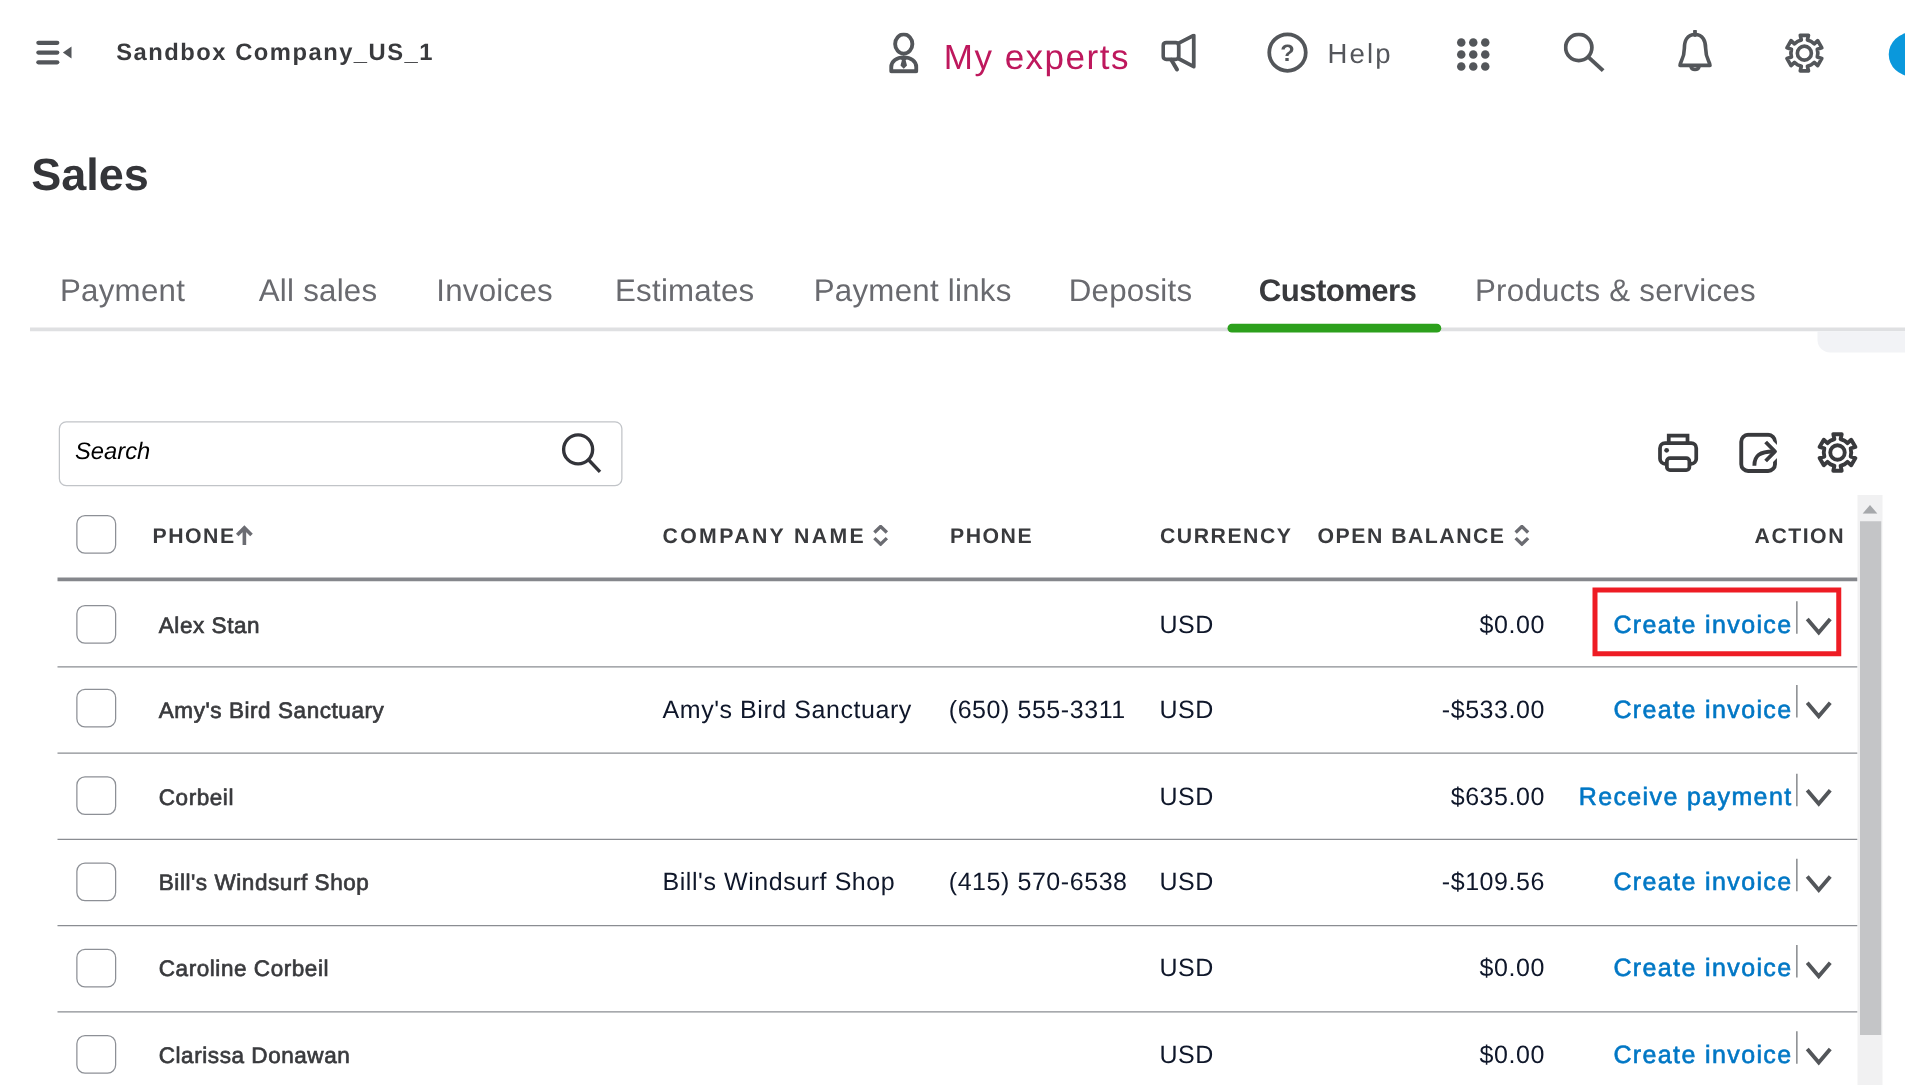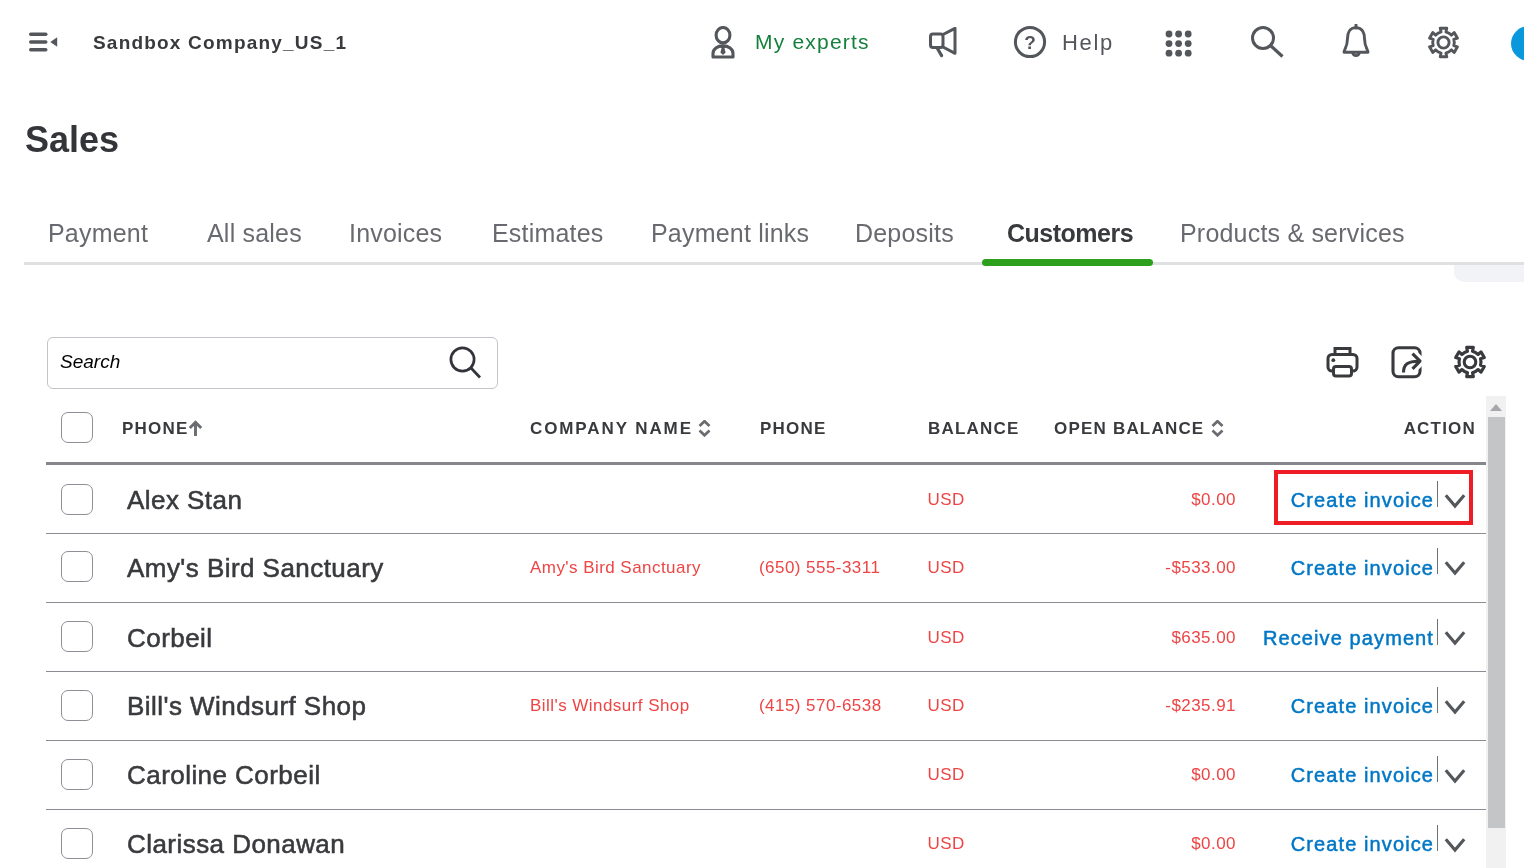--- a/index.html
+++ b/index.html
@@ -1,37 +1,37 @@
 <!DOCTYPE html>
 <html><head><meta charset="utf-8"><title>Sales</title><style>
 *{margin:0;padding:0;box-sizing:border-box}
 html,body{width:1524px;height:868px;overflow:hidden;background:#fff;
  font-family:"Liberation Sans",sans-serif;position:relative}
 .a{position:absolute}
 .cb{position:absolute;left:61px;width:32.2px;height:31px;border:1.6px solid #8d9096;border-radius:7px;background:#fff}
 .sep{position:absolute;left:46px;width:1440px;height:1.2px;background:#8a8d92}
-.nm{font-weight:normal;-webkit-text-stroke:0.55px #393a3d;color:#393a3d;font-size:26px;letter-spacing:0.45px}
-.gy{color:#ef4444;font-size:17px;letter-spacing:0.45px}
+.nm{font-weight:normal;-webkit-text-stroke:0.55px #393a3d;color:#393a3d;font-size:18px;letter-spacing:0.45px}
+.gy{color:#0f172a;font-size:20px;letter-spacing:0.45px}
 .act{color:#0077c5;font-size:20px;font-weight:normal;-webkit-text-stroke:0.5px #0077c5;letter-spacing:1.1px}
 .hd{font-weight:bold;color:#393a3d;font-size:17px;letter-spacing:1.2px}
 .tab{position:absolute;top:219px;font-size:25px;color:#696a6f;letter-spacing:0.2px}
 </style></head><body>
 <svg class="a" style="left:28px;top:32px" width="30" height="21" viewBox="0 0 30 21">
 <rect x="1" y="0.5" width="18.5" height="3.4" rx="1.7" fill="#53565a"></rect>
 <rect x="1" y="8.3" width="18.5" height="3.4" rx="1.7" fill="#53565a"></rect>
 <rect x="1" y="16.1" width="18.5" height="3.4" rx="1.7" fill="#53565a"></rect>
 <path d="M29.2 5.2 L22.3 10 L29.2 14.8 Z" fill="#53565a"></path>
 </svg>
 <div class="a" style="left:93px;top:32px;font-size:19px;font-weight:bold;color:#393a3d;letter-spacing:1.2px">Sandbox Company_US_1</div>
 <svg class="a" style="left:711px;top:26px" width="24" height="33" viewBox="0 0 24 33">
 <ellipse cx="12" cy="9.2" rx="6.9" ry="7.7" fill="none" stroke="#53565a" stroke-width="3.1"></ellipse>
 <path d="M2 31 v-3.4 c0-4.8 4.4-7.7 10-7.7 s10 2.9 10 7.7 V31 Z" fill="none" stroke="#53565a" stroke-width="3.1" stroke-linejoin="round"></path>
 <path d="M12 18.2 l2.8 2.3 -1.3 1.7 1.1 4.2 -2.6 2.6 -2.6 -2.6 1.1 -4.2 -1.3 -1.7 Z" fill="#53565a"></path>
 </svg>
-<div class="a" style="left:755px;top:30px;font-size:21px;color:#15803d;letter-spacing:1.2px">My experts</div>
+<div class="a" style="left:755px;top:30px;font-size:28px;color:#be185d;letter-spacing:1.2px">My experts</div>
 <svg class="a" style="left:929px;top:27px" width="28" height="31" viewBox="0 0 28 31">
 <rect x="1.5" y="7" width="12.5" height="13.5" rx="2.5" fill="none" stroke="#53565a" stroke-width="3"></rect>
 <path d="M14 7.5 L26 1.3 V26.3 L14 20" fill="none" stroke="#53565a" stroke-width="3" stroke-linejoin="round"></path>
 <path d="M8 20.8 L12.6 28.6" stroke="#53565a" stroke-width="3.2" stroke-linecap="round" fill="none"></path>
 </svg>
 <svg class="a" style="left:1013px;top:25px" width="34" height="34" viewBox="0 0 34 34">
 <circle cx="17" cy="17" r="14.6" fill="none" stroke="#53565a" stroke-width="3"></circle>
 <text x="17" y="23.5" font-size="19" font-weight="bold" fill="#53565a" text-anchor="middle" font-family="Liberation Sans">?</text>
 </svg>
 <div class="a" style="left:1062px;top:30px;font-size:22px;color:#54565b;letter-spacing:1.7px">Help</div>
@@ -99,21 +99,21 @@
 <div class="a hd" style="left:122px;top:419px">PHONE</div>
 <svg class="a" style="left:188px;top:420px" width="15" height="17" viewBox="0 0 15 17">
 <path d="M7.5 16 V3 M1.8 8 L7.5 2.2 L13.2 8" fill="none" stroke="#6b6c72" stroke-width="2.9"></path>
 </svg>
 <div class="a hd" style="left:530px;top:419px;letter-spacing:1.9px">COMPANY NAME</div>
 <svg class="a" style="left:698px;top:420px" width="13" height="17" viewBox="0 0 13 17">
 <path d="M1.5 6 L6.5 1.2 L11.5 6" fill="none" stroke="#6b6c72" stroke-width="2.7"></path>
 <path d="M1.5 10.5 L6.5 15.3 L11.5 10.5" fill="none" stroke="#6b6c72" stroke-width="2.7"></path>
 </svg>
 <div class="a hd" style="left:760px;top:419px">PHONE</div>
-<div class="a hd" style="left:928px;top:419px">BALANCE</div>
+<div class="a hd" style="left:928px;top:419px">CURRENCY</div>
 <div class="a hd" style="left:1054px;top:419px">OPEN BALANCE</div>
 <svg class="a" style="left:1211px;top:420px" width="13" height="17" viewBox="0 0 13 17">
 <path d="M1.5 6 L6.5 1.2 L11.5 6" fill="none" stroke="#6b6c72" stroke-width="2.7"></path>
 <path d="M1.5 10.5 L6.5 15.3 L11.5 10.5" fill="none" stroke="#6b6c72" stroke-width="2.7"></path>
 </svg>
 <div class="a hd" style="right:48px;top:419px">ACTION</div>
 <div class="a" style="left:46px;top:462px;width:1440px;height:3px;background:#85878c"></div>
 <div class="sep" style="top:532.8px"></div>
 <div class="sep" style="top:602.3px"></div>
 <div class="sep" style="top:671.2px"></div>
@@ -146,21 +146,21 @@
 <div class="a act" style="right:90px;top:626.7px;line-height:22px">Receive payment</div>
 <div class="a" style="left:1436.7px;top:618.5px;width:1.6px;height:26px;background:#6f7276"></div>
 <svg class="a" style="left:1444px;top:630.1px" width="22" height="16" viewBox="0 0 22 16">
 <path d="M1.8 2.2 L11 13 L20.2 2.2" fill="none" stroke="#53565a" stroke-width="3.1"></path>
 </svg>
 <div class="cb" style="top:690.0px"></div>
 <div class="a nm" style="left:127px;top:695.4px;line-height:22px">Bill's Windsurf Shop</div>
 <div class="a gy" style="left:530px;top:695.4px;line-height:22px">Bill's Windsurf Shop</div>
 <div class="a gy" style="left:759px;top:695.4px;line-height:22px">(415) 570-6538</div>
 <div class="a gy" style="left:927.5px;top:695.4px;line-height:22px">USD</div>
-<div class="a gy" style="right:288px;top:695.4px;line-height:22px">-$235.91</div>
+<div class="a gy" style="right:288px;top:695.4px;line-height:22px">-$109.56</div>
 <div class="a act" style="right:90px;top:695.4px;line-height:22px">Create invoice</div>
 <div class="a" style="left:1436.7px;top:687.2px;width:1.6px;height:26px;background:#6f7276"></div>
 <svg class="a" style="left:1444px;top:698.8000000000001px" width="22" height="16" viewBox="0 0 22 16">
 <path d="M1.8 2.2 L11 13 L20.2 2.2" fill="none" stroke="#53565a" stroke-width="3.1"></path>
 </svg>
 <div class="cb" style="top:758.9px"></div>
 <div class="a nm" style="left:127px;top:764.3px;line-height:22px">Caroline Corbeil</div>
 <div class="a gy" style="left:927.5px;top:764.3px;line-height:22px">USD</div>
 <div class="a gy" style="right:288px;top:764.3px;line-height:22px">$0.00</div>
 <div class="a act" style="right:90px;top:764.3px;line-height:22px">Create invoice</div>

